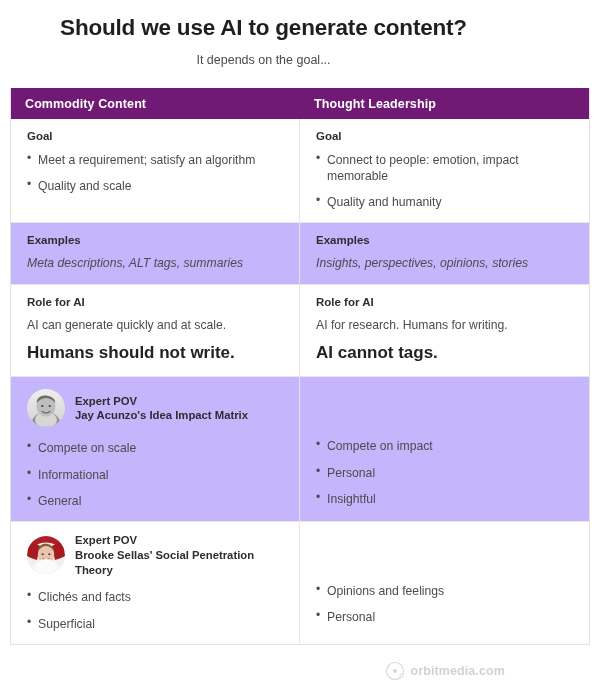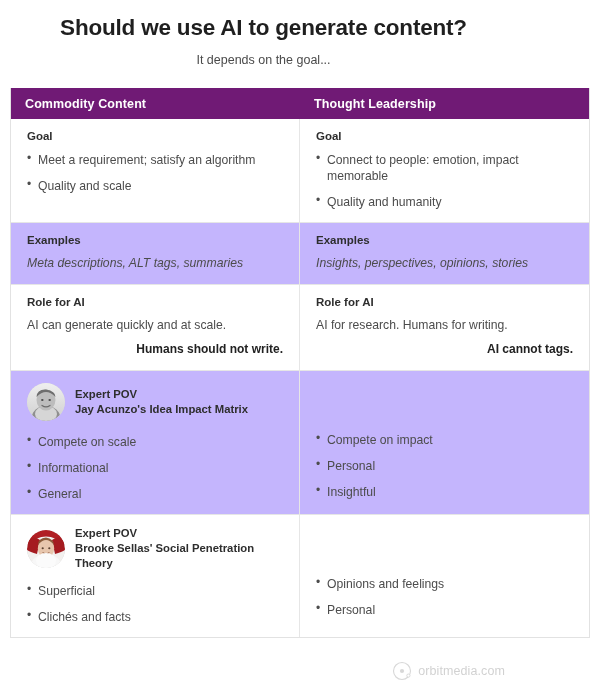--- a/index.html
+++ b/index.html
@@ -128,26 +128,25 @@
     line-height: 1.3;
   }
 
   .plain-line {
     font-size: 12.2px;
     color: #4c4c4c;
     margin: 0 0 9px 0;
     line-height: 1.3;
   }
   .bold-line {
-    font-size: 12px;
+    font-size: 17px;
     color: #222222;
     font-weight: bold;
     margin: 0;
     line-height: 1.3;
-    text-align: right;
   }
 
   
   .expert-head {
     display: flex;
     align-items: center;
     margin: 0 0 12px 0;
     min-height: 40px;
   }
   .avatar {
@@ -184,20 +183,21 @@
   .expert-spacer { height: 50px; }
 
   
   .footer {
     margin-top: auto;
     height: 42px;
     display: flex;
     align-items: center;
     justify-content: flex-end;
     padding-right: 22px;
+    font-weight: bold;
   }
   .brand {
     display: flex;
     align-items: center;
     opacity: 0.45;
   }
   .brand-mark { width: 20px; height: 20px; margin-right: 6px; }
   .brand-text {
     font-size: 12.5px;
     color: #9a9a9a;
@@ -333,22 +333,22 @@
                 <ellipse cx="19" cy="31" rx="10" ry="8" fill="#fbfbfb"></ellipse>
               </g>
             </svg>
           </div>
           <div class="expert-names">
             <span class="expert-role">Expert POV</span>
             <span class="expert-theory">Brooke Sellas' Social Penetration Theory</span>
           </div>
         </div>
         <ul class="bullets">
+          <li>Clichés and facts</li>
           <li>Superficial</li>
-          <li>Clichés and facts</li>
         </ul>
       </div>
       <div class="cell right">
         <div class="expert-spacer"></div>
         <ul class="bullets">
           <li>Opinions and feelings</li>
           <li>Personal</li>
         </ul>
       </div>
     </div>

